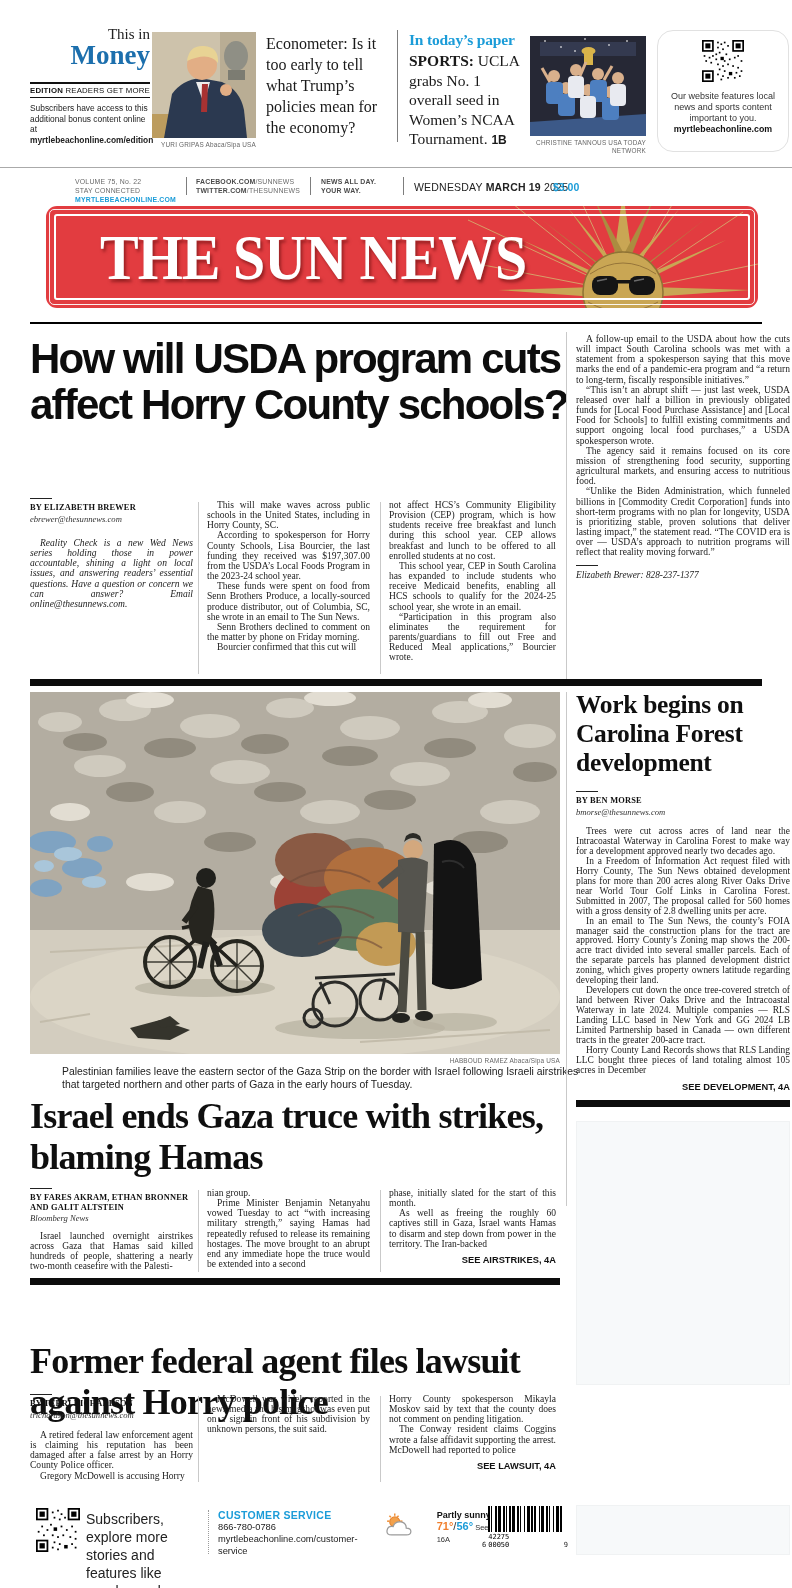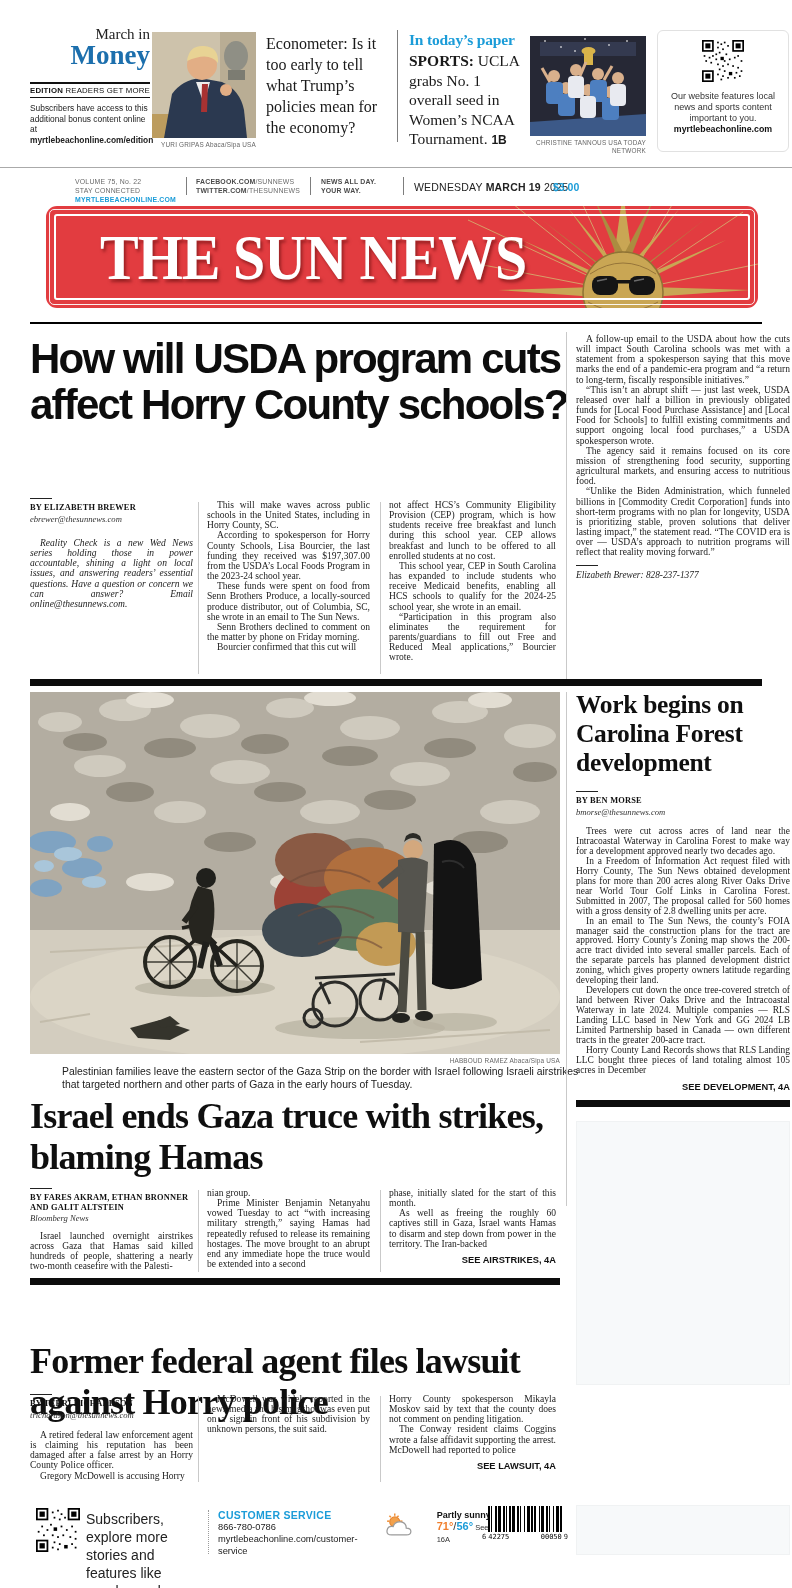--- a/index.html
+++ b/index.html
@@ -21,21 +21,21 @@
   .promo-small .url{font-weight:bold;}
   .photo{position:absolute;overflow:hidden;background:#ccc;}
   .photo svg{display:block;width:100%;height:100%;}
   .credit{font-family:"Liberation Sans",sans-serif;font-size:6.4px;color:#666;
     text-align:right;letter-spacing:.2px;line-height:7.5px;}
   .econ{font-size:16px;line-height:21px;color:#1a1a1a;}
   .tp-label{font-weight:bold;font-size:15.5px;color:var(--cyan);letter-spacing:-.2px;}
   .tp-text{font-size:15.5px;line-height:19.5px;margin-top:2px;color:#1a1a1a;}
   .tp-text .b{font-weight:bold;}
   .tp-ref{font-weight:bold;font-size:12px;font-family:"Liberation Sans",sans-serif;}
-  .web-box{border:1px solid #e1e1e1;border-radius:6px;text-align:center;padding-top:9px;box-sizing:border-box;}
+  .web-box{border:1px solid #e1e1e1;border-radius:16px;text-align:center;padding-top:9px;box-sizing:border-box;}
   .web-text{font-family:"Liberation Sans",sans-serif;font-size:9px;line-height:11px;color:#333;margin:5px 8px 0;}
   .web-link{font-family:"Liberation Sans",sans-serif;font-weight:bold;font-size:8.8px;color:#111;}
   
   .ib{font-family:"Liberation Sans",sans-serif;font-size:6.9px;line-height:9.2px;
     font-weight:bold;color:#4a4a4a;letter-spacing:.2px;}
   .ib .link{color:var(--cyan);}
   .ib .lite{font-weight:normal;color:#6a6a6a;}
   .date-line{font-family:"Liberation Sans",sans-serif;font-size:10.5px;color:#222;letter-spacing:.2px;}
   .price{font-family:"Liberation Sans",sans-serif;font-weight:bold;font-size:10.5px;color:var(--cyan);}
   .vr{position:absolute;width:1px;background:var(--hairline);}
@@ -81,30 +81,30 @@
   .cs-line{font-family:"Liberation Sans",sans-serif;font-size:9.3px;line-height:12px;color:#222;}
   .wx-cond{font-family:"Liberation Sans",sans-serif;font-weight:bold;font-size:9px;color:#111;}
   .wx-temps{font-family:"Liberation Sans",sans-serif;font-size:11px;font-weight:bold;}
   .wx-temps .hi{color:#f07f2e;}
   .wx-temps .lo{color:var(--cyan);}
   .wx-temps .see{font-weight:normal;font-size:7.5px;color:#333;}
   .barcode-bars{height:26px;background:repeating-linear-gradient(90deg,
      #000 0 2px,#fff 2px 3px,#000 3px 4px,#fff 4px 7px,#000 7px 8.5px,#fff 8.5px 10px,
      #000 10px 13px,#fff 13px 14.5px);}
   .barcode-digits{font-family:"DejaVu Sans Mono",monospace;font-size:7px;color:#000;
-     display:flex;justify-content:space-between;margin-top:1px;}
+     display:flex;justify-content:space-between;margin-top:1px;flex-direction:column;}
   .dotted-vr{position:absolute;border-left:1px dotted #9b9b9b;width:0;}
 </style>
 </head>
 <body>
 
 <div id="page">
 
   <div class="abs" style="left:30px;top:26px;width:120px;">
-    <div class="kicker">March in</div>
+    <div class="kicker">This in</div>
     <div class="money-title">Money</div>
     <div class="edition-strip"><b>EDITION</b><span> READERS GET MORE</span></div>
     <div class="promo-small"><span>Subscribers have access to this additional bonus content online at </span><span class="url">myrtlebeachonline.com/edition</span></div>
   </div>
 
   <div class="photo" style="left:152px;top:32px;width:104px;height:106px;">
     <svg viewBox="0 0 104 106" preserveAspectRatio="none">
       <rect width="104" height="106" fill="#cdc2ab"></rect>
       <rect x="68" width="36" height="106" fill="#b9ad94"></rect>
       <ellipse cx="84" cy="24" rx="12" ry="15" fill="#8f8f85"></ellipse>

